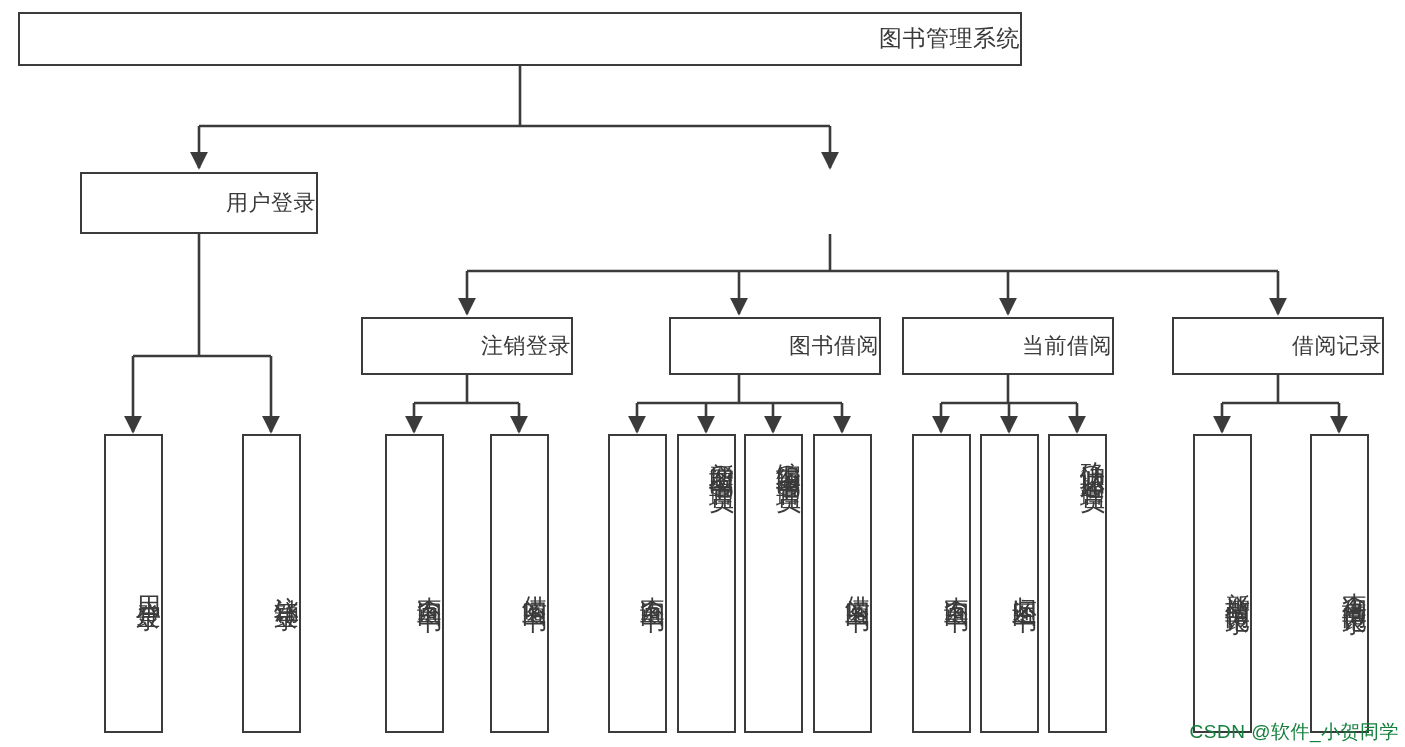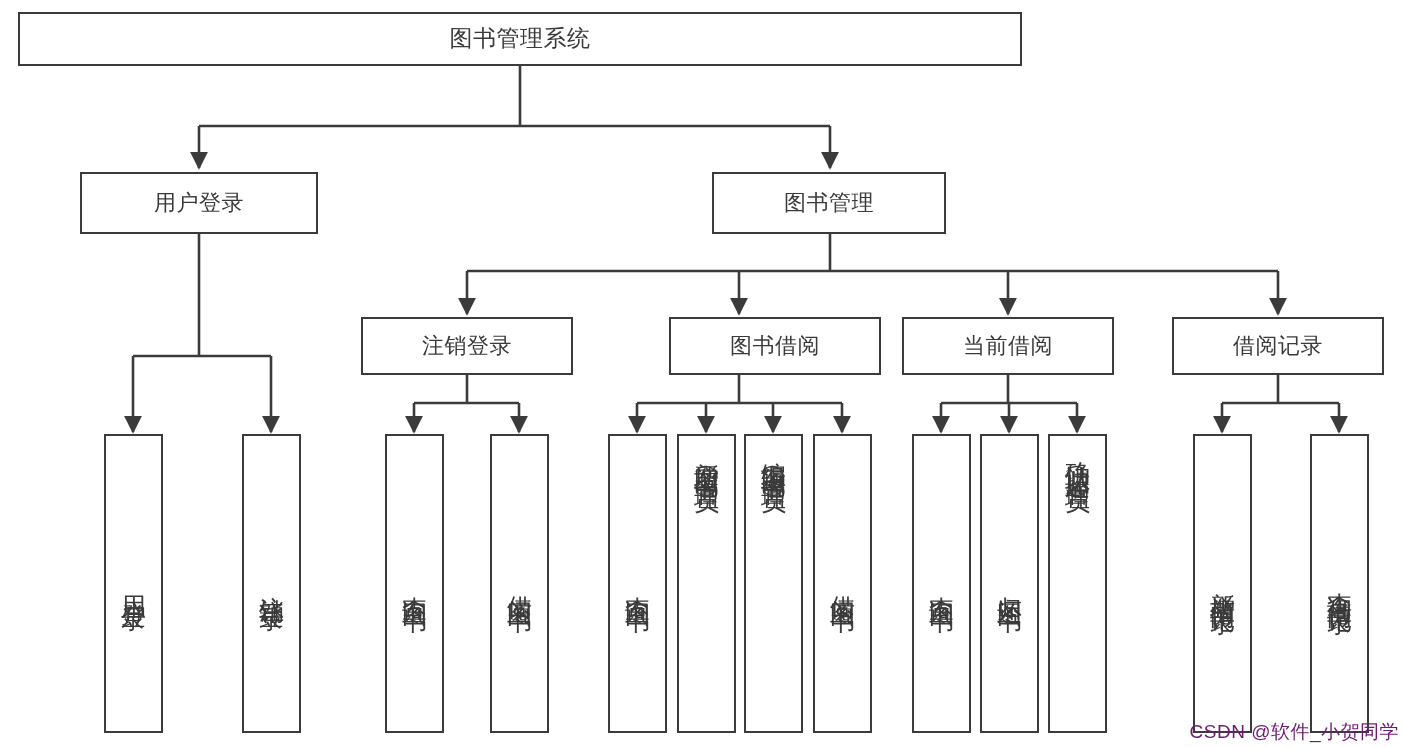--- a/index.html
+++ b/index.html
@@ -26,21 +26,21 @@
     height: 747px;
     pointer-events: none;
   }
   .node {
     position: absolute;
     box-sizing: border-box;
     background: #ffffff;
     border: 2.5px solid #3b3b3b;
     display: flex;
     align-items: center;
-    justify-content: center;
+    justify-content: flex-end;
     z-index: 2;
   }
   .node .label {
     color: #3a3a3a;
     letter-spacing: 0.5px;
     line-height: 1.12;
     text-align: center;
     white-space: nowrap;
   }
   
@@ -63,21 +63,21 @@
   }
   .node.leaf.short {
     align-items: center;
     padding-top: 0;
   }
   .watermark {
     position: absolute;
     right: 6px;
     bottom: 2px;
     font-size: 19px;
-    color: #701a75;
+    color: #15803d;
     white-space: nowrap;
     z-index: 3;
     letter-spacing: 0.5px;
   }
 </style>
 </head>
 <body>
 
 <div id="canvas">
 
@@ -132,23 +132,20 @@
   </svg>
 
   <div class="node root" style="left:18px; top:12px; width:1004px; height:54px;">
     <span class="label">图书管理系统</span>
   </div>
 
   <div class="node hnode" style="left:80px; top:172px; width:238px; height:62px;">
     <span class="label">用户登录</span>
   </div>
 
-  <div class="node hnode" style="left:712px; top:172px; width:234px; height:62px;">
-    <span class="label">图书管理</span>
-  </div>
 
   <div class="node hnode" style="left:361px; top:317px; width:212px; height:58px;">
     <span class="label">注销登录</span>
   </div>
 
   <div class="node hnode" style="left:633px; top:317px; width:212px; height:58px;margin-left:36px;">
     <span class="label">图书借阅</span>
   </div>
 
   <div class="node hnode" style="left:1172px; top:317px; width:212px; height:58px;">

